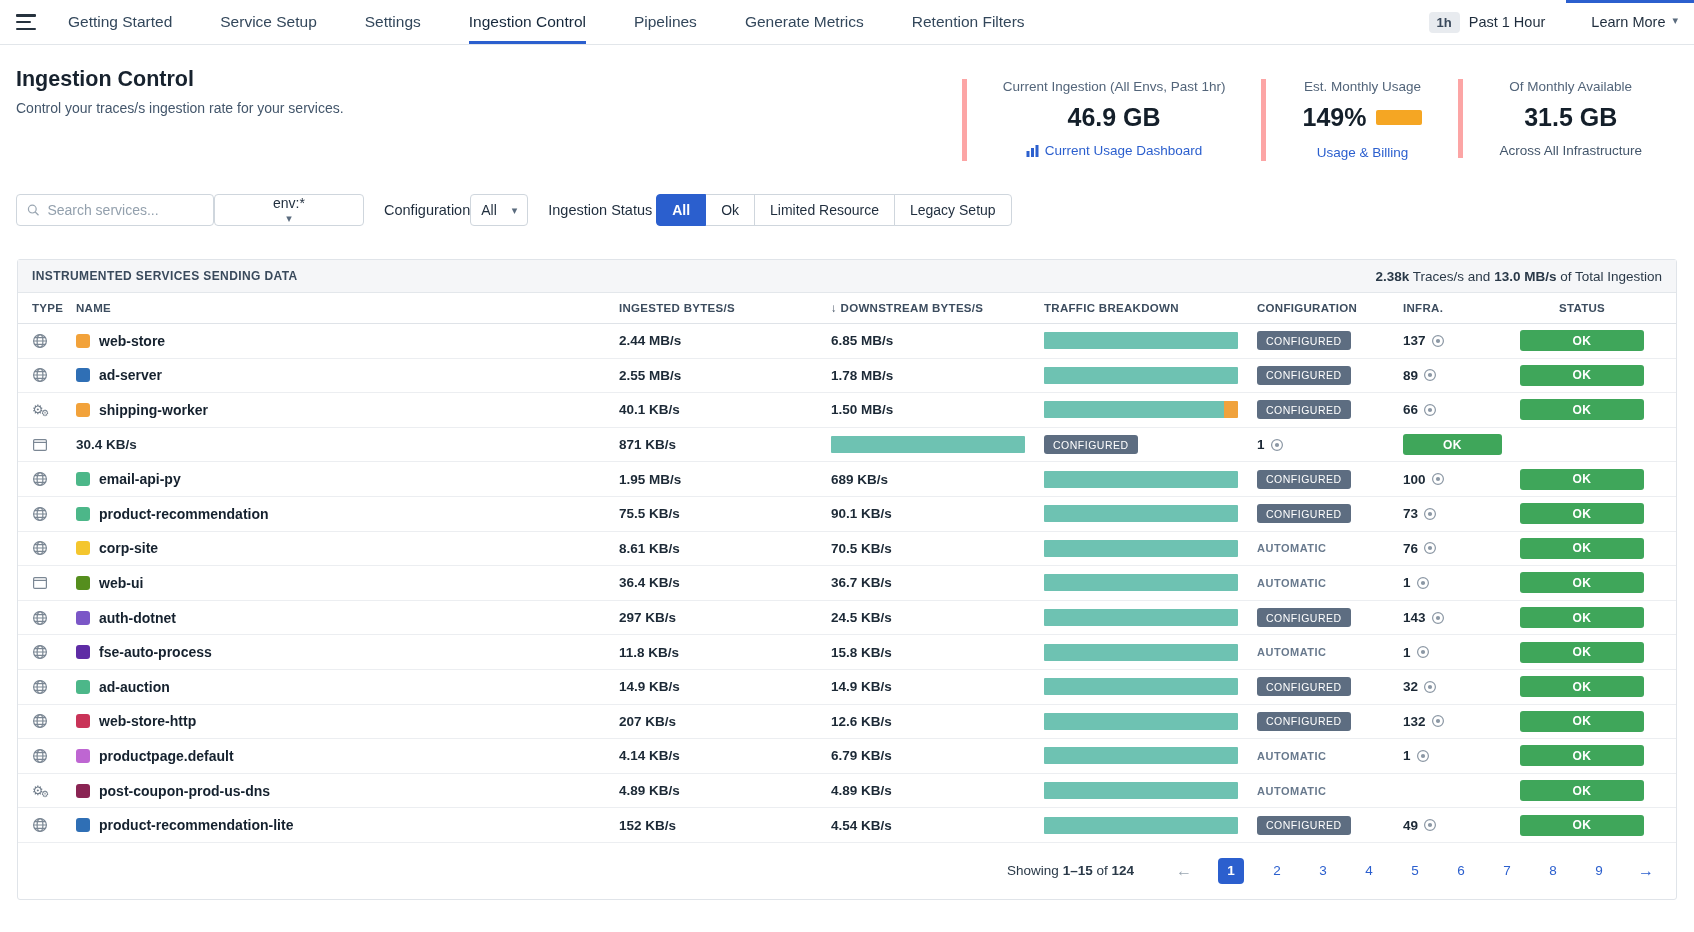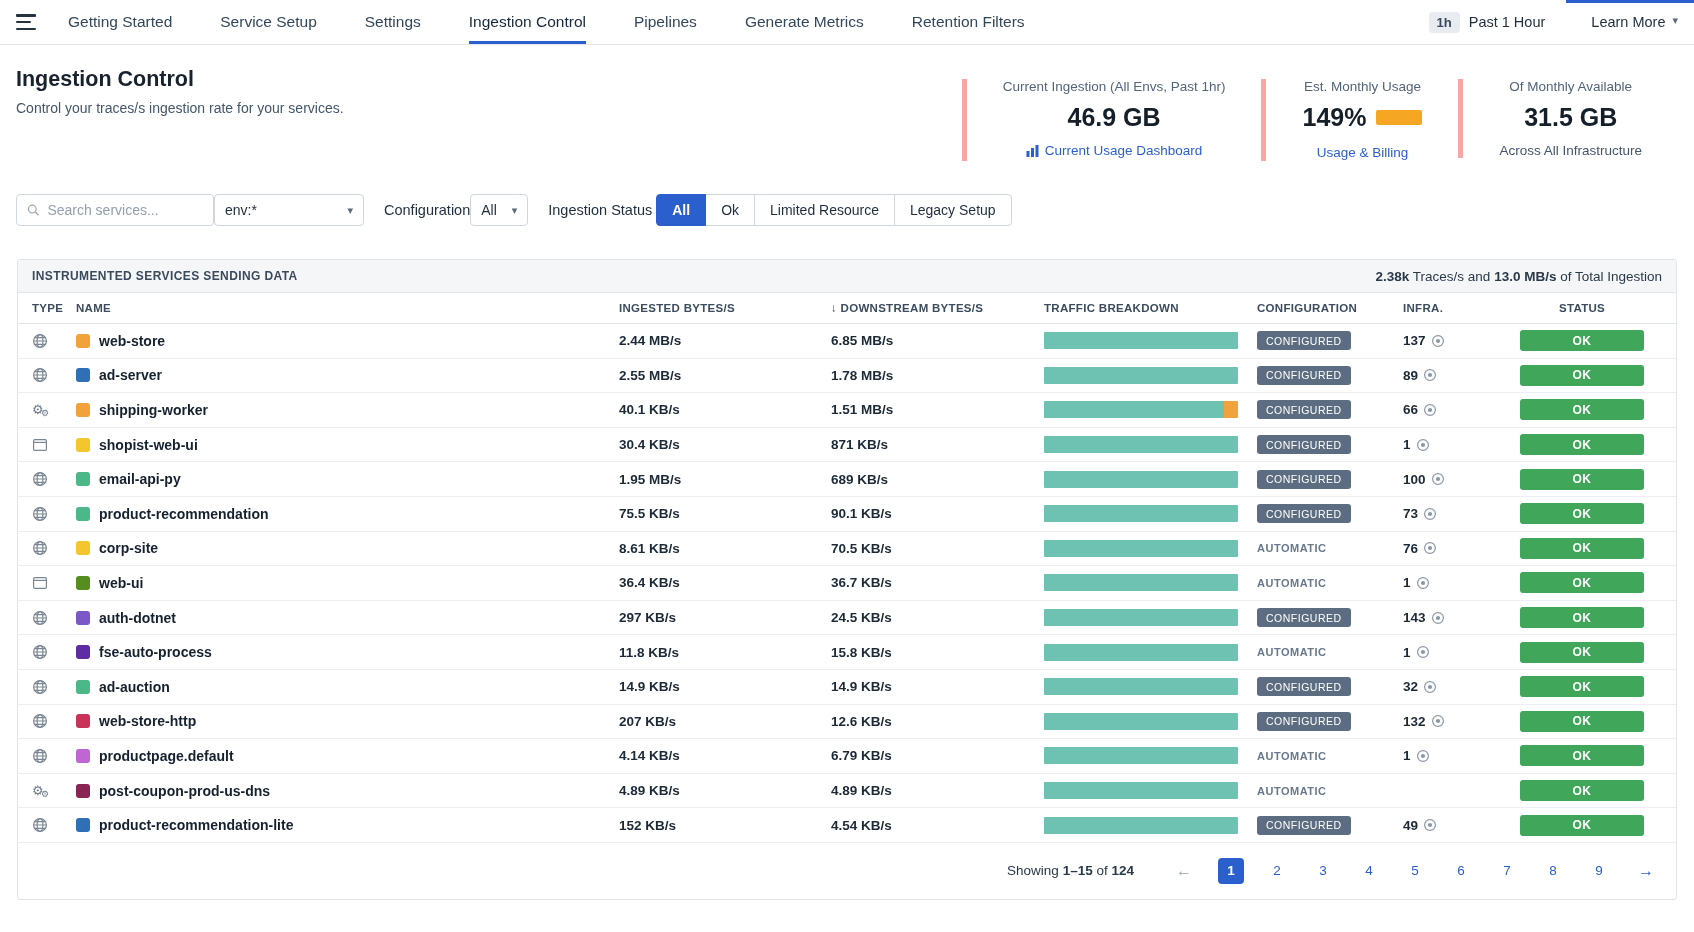--- a/index.html
+++ b/index.html
@@ -44,21 +44,21 @@
   
   .filters { height:46px; display:flex; align-items:center; padding:0 16px; }
   .search-box { width:198px; height:32px; border:1px solid #cfd6dd; border-radius:4px;
     display:flex; align-items:center; padding:0 10px; gap:8px; background:#fff; }
   .search-box input { border:none; outline:none; font-size:14px; width:100%;
     font-family:"Liberation Sans", sans-serif; color:#1f2d3d; }
   .search-box input::placeholder { color:#93a0ad; }
   .select { height:32px; border:1px solid #cfd6dd; border-radius:4px; display:flex;
     align-items:center; justify-content:space-between; padding:0 10px; font-size:14px;
     color:#1f2d3d; cursor:pointer; background:#fff; }
-  .env-select { width:150px; }
+  .env-select { width:150px;flex-direction:column; }
   .config-select { width:58px; }
   .flabel { font-size:14.5px; color:#1f2d3d; margin-left:20px; white-space:nowrap; }
   .seg { display:flex; margin-left:4px; }
   .seg-btn { height:32px; padding:0 15px; font-size:14px; color:#1f2d3d; background:#fff;
     border:1px solid #cfd6dd; margin-left:-1px; display:flex; align-items:center;
     cursor:pointer; white-space:nowrap; }
   .seg-btn:first-child { border-radius:4px 0 0 4px; margin-left:0; }
   .seg-btn:last-child { border-radius:0 4px 4px 0; }
   .seg-btn.active { background:#2b5fce; border-color:#2b5fce; color:#fff; font-weight:600; z-index:1; }
 
@@ -292,21 +292,21 @@
     <div class="cell">
           <span class="type-icon">
             <span class="gears">⚙<span class="gear-sm">⚙</span></span>
           </span>
         </div>
     <div class="cell">
       <span class="sq" style="background: rgb(242, 162, 58);"></span>
       <span class="nm">shipping-worker</span>
     </div>
     <div class="cell c-num">40.1 KB/s</div>
-    <div class="cell c-num">1.51 MB/s</div>
+    <div class="cell c-num">1.50 MB/s</div>
     <div class="cell">
           <div class="bar">
             <div style="width: 93%; background: rgb(110, 194, 178);"></div>
             <div style="width: 7%; background: rgb(240, 162, 60);"></div>
           </div>
         </div>
     <div class="cell">
           <span class="cfg-badge">CONFIGURED</span>
         </div>
     <div class="cell">
@@ -324,24 +324,20 @@
     <div class="cell">
           <span class="type-icon">
             <svg width="16" height="16" viewBox="0 0 16 16">
               <g fill="none" stroke="#7b8794" stroke-width="1.2">
                 <rect x="1.6" y="2.6" width="12.8" height="10.8" rx="1.2"></rect>
                 <path d="M1.6 5.4h12.8"></path>
               </g>
             </svg>
           </span>
         </div>
-    <div class="cell">
-      <span class="sq" style="background: rgb(244, 198, 46);"></span>
-      <span class="nm">shopist-web-ui</span>
-    </div>
     <div class="cell c-num">30.4 KB/s</div>
     <div class="cell c-num">871 KB/s</div>
     <div class="cell">
           <div class="bar">
             <div style="width: 100%; background: rgb(110, 194, 178);"></div>
           </div>
         </div>
     <div class="cell">
           <span class="cfg-badge">CONFIGURED</span>
         </div>

